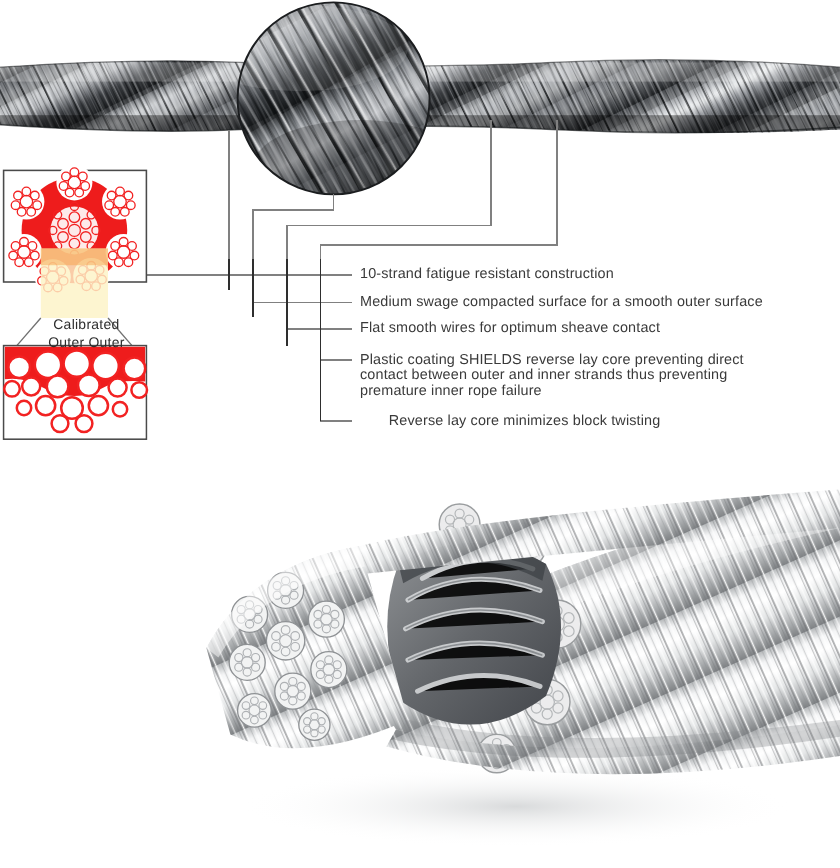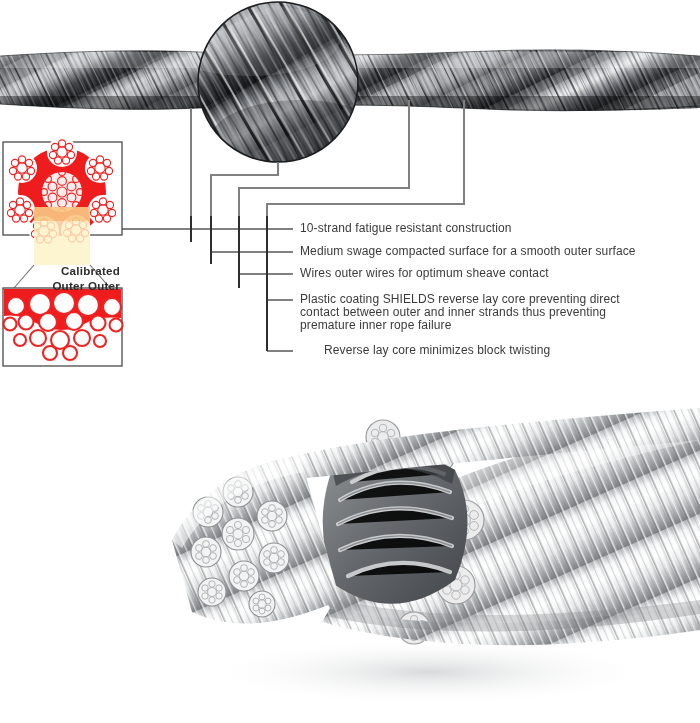--- a/index.html
+++ b/index.html
@@ -25,21 +25,21 @@
   .c0{top:6px;}
   .c1{top:29px;}
   .c2{top:51px;}
   .c3{top:77px;width:355px;}
   .c4{top:128px;margin-left:24px;}
 
   
   .calib-label{
     position:absolute;left:24px;top:264px;width:96px;
     font-size:11.6px;line-height:14.5px;color:#2d2d2d;
-    text-align:right;letter-spacing:0.02em;font-weight:bold;
+    text-align:center;letter-spacing:0.02em;
   }
 </style>
 </head>
 <body>
 
 <svg class="layer" width="700" height="723" viewBox="0 0 700 723">
   <defs>
 
     <linearGradient id="steelStrand" x1="0" y1="0" x2="0" y2="1">
       <stop offset="0" stop-color="#5d6064"></stop>
@@ -476,21 +476,21 @@
       <path d="M300,455 Q400,430 700,408 L700,440 Q400,468 306,478 Z" fill="url(#whiteTwist)" opacity="0.98"></path>
       <path d="M330,608 Q470,640 700,604 L700,630 Q470,664 322,622 Z" fill="url(#whiteTwist)" opacity="0.95"></path>
       <path d="M330,608 Q470,640 700,604 L700,614 Q470,648 326,616 Z" fill="#6f7376" opacity="0.3"></path>
     </g>
   </g>
 </svg>
 
 <div class="callouts">
   <div class="callout c0">10-strand fatigue resistant construction</div>
   <div class="callout c1">Medium swage compacted surface for a smooth outer surface</div>
-  <div class="callout c2">Wires outer wires for optimum sheave contact</div>
+  <div class="callout c2">Flat smooth wires for optimum sheave contact</div>
   <div class="callout c3">Plastic coating SHIELDS reverse lay core preventing direct contact between outer and inner strands thus preventing premature inner rope failure</div>
   <div class="callout c4">Reverse lay core minimizes block twisting</div>
 </div>
 
 <div class="calib-label">
   <div>Calibrated</div>
   <div>Outer Outer</div>
 </div>
 
 </body></html>

